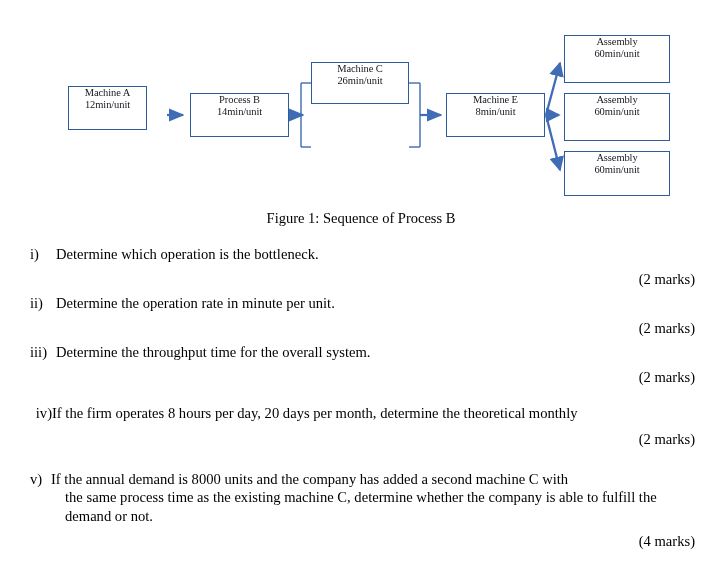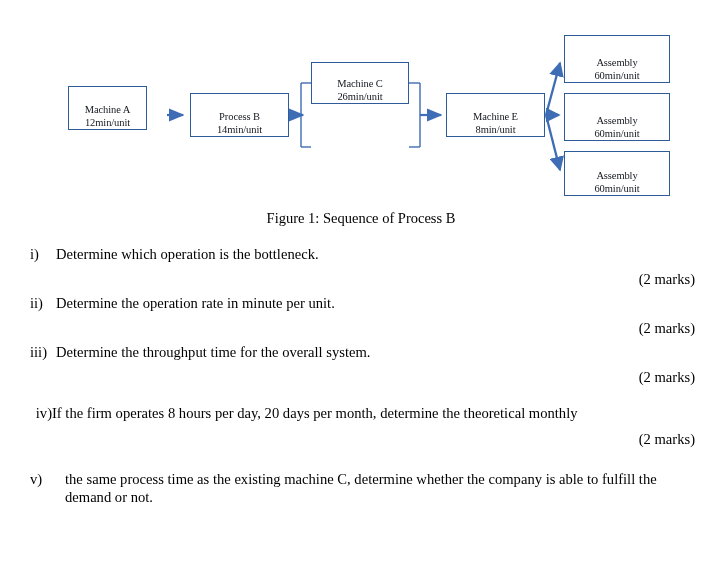--- a/index.html
+++ b/index.html
@@ -30,21 +30,21 @@
     top: 0;
   }
   .node-box {
     position: absolute;
     border: 1.3px solid #2e5b9a;
     background: #ffffff;
     box-sizing: border-box;
     display: flex;
     flex-direction: column;
     align-items: center;
-    justify-content: flex-end;
+    justify-content: flex-start;
     line-height: 1.18;
   }
   .node-line {
     display: block;
     white-space: nowrap;
     font-size: 10.5px;
     letter-spacing: -0.1px;
     color: #14181f;
   }
 
@@ -232,18 +232,20 @@
         <span class="q-wrap">If the firm operates 8 hours per day, 20 days per month, determine the theoretical monthly</span>
       </span>
     </div>
     <div class="q-marks">(2 marks)</div>
   </div>
 
   <div class="q-item" id="q-item-4">
     <div class="q-row">
       <span class="q-label">v)</span>
       <span class="q-text">
+        <span class="q-wrap">If the annual demand is 8000 units and the company has added a second machine C with</span>
         <span class="q-cont">the same process time as the existing machine C, determine whether the company is able to fulfill the demand or not.</span>
       </span>
     </div>
+    <div class="q-marks">(4 marks)</div>
   </div>
 
 </div>
 
 </body></html>

